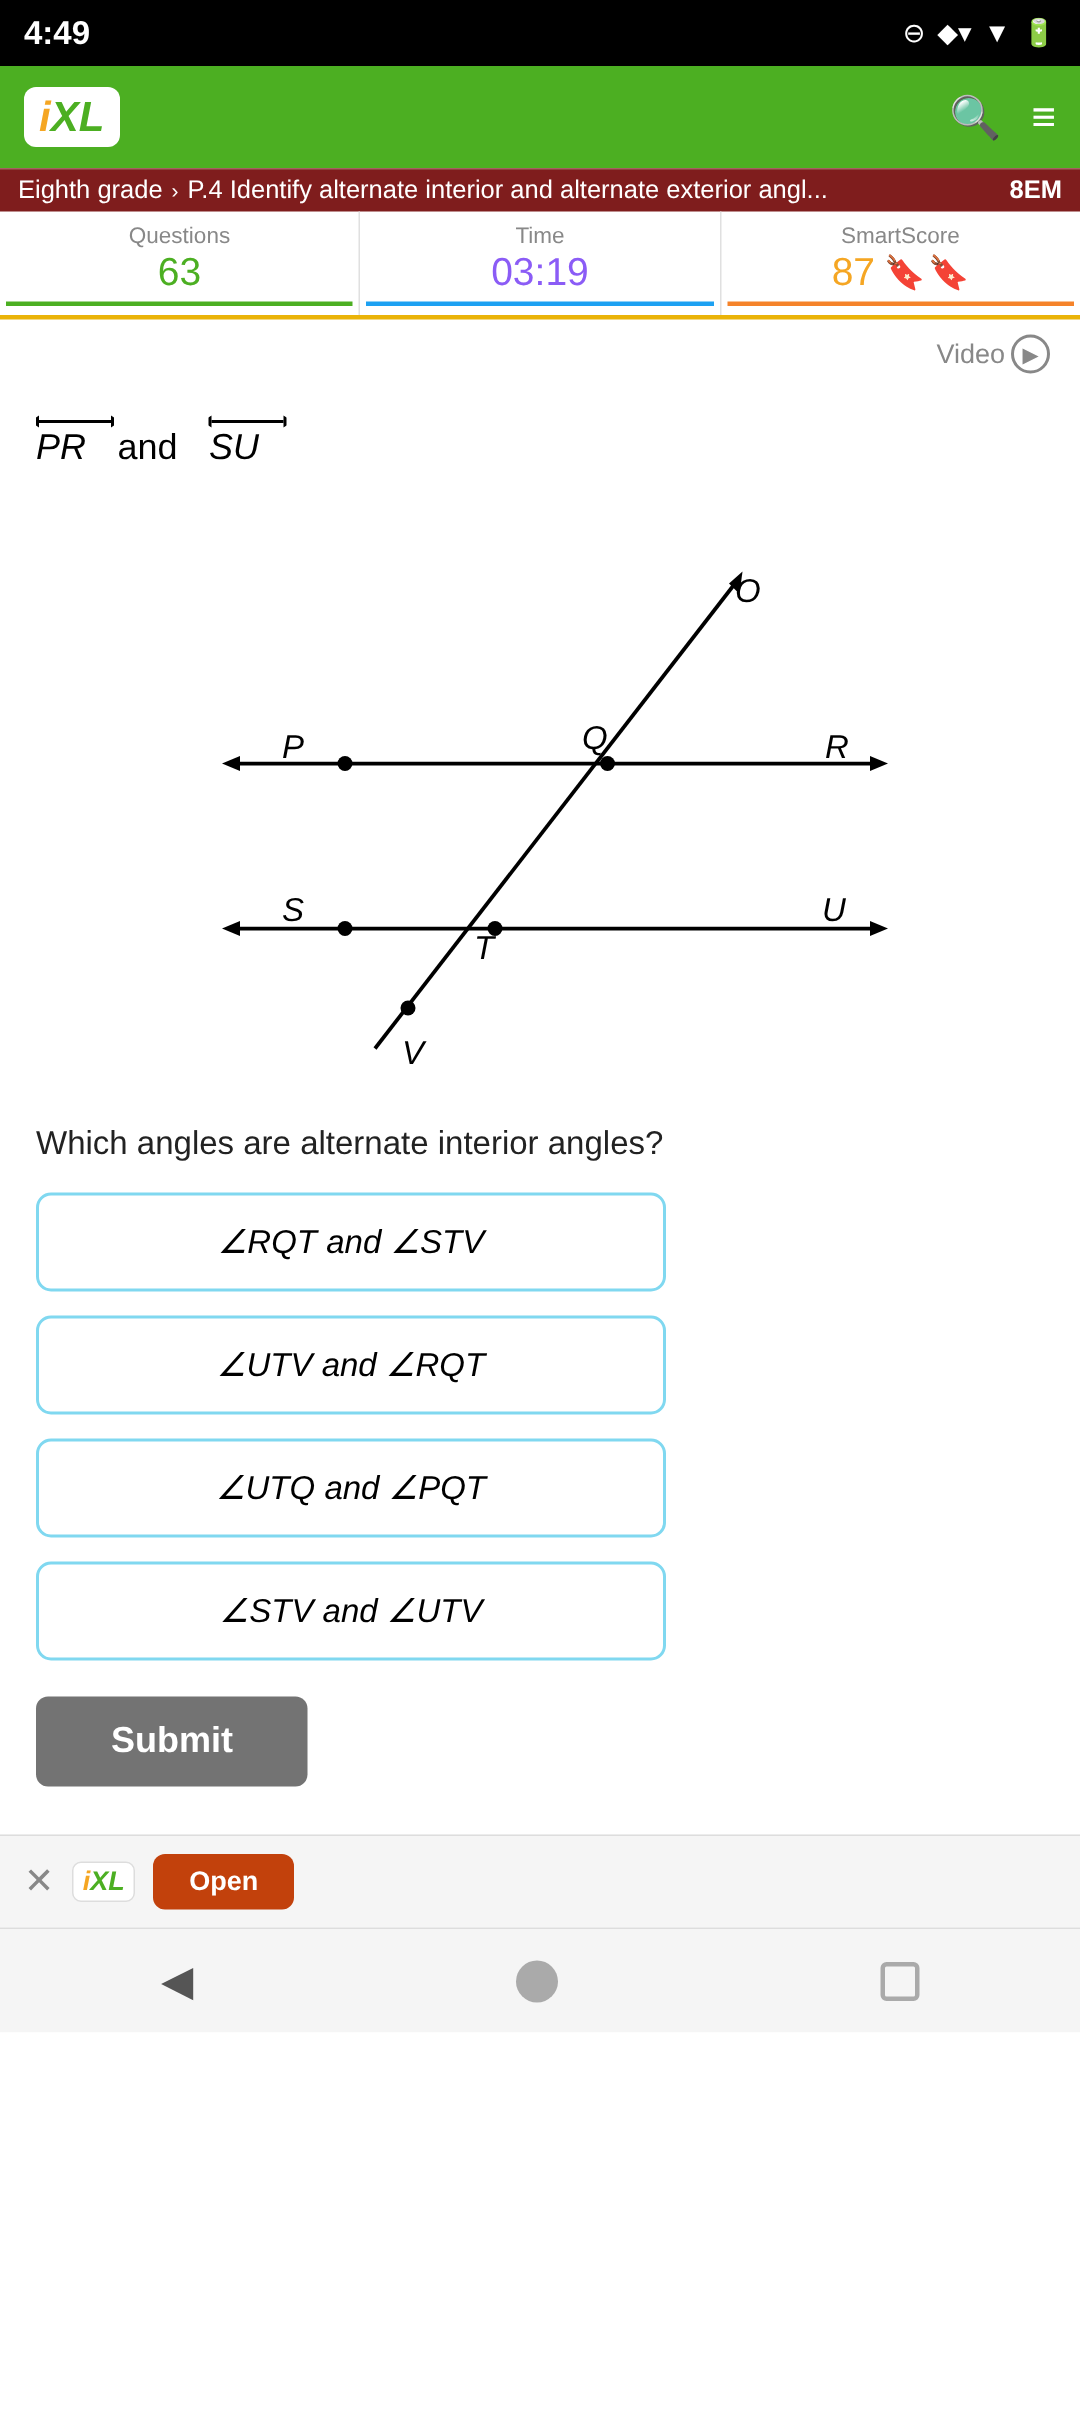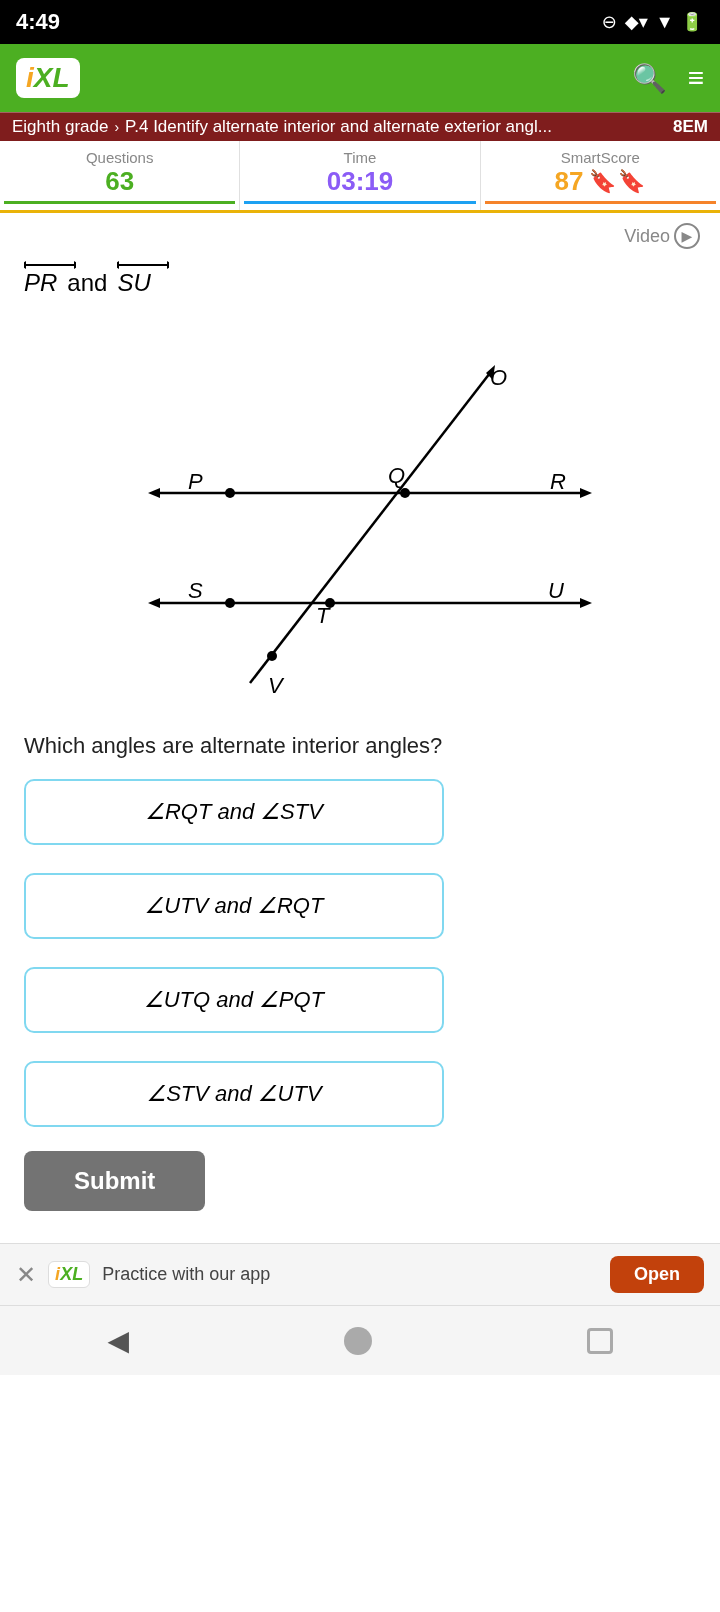--- a/index.html
+++ b/index.html
@@ -62,21 +62,21 @@
       border-bottom: 3px solid #eab308;
     }
     .stat-cell {
       flex: 1;
       text-align: center;
       padding: 8px 4px 6px;
       border-right: 1px solid #e0e0e0;
     }
     .stat-cell:last-child { border-right: none; }
     .stat-label { font-size: 15px; color: #888; }
-    .stat-value { font-size: 26px; font-weight: bold; }
+    .stat-value { font-size: 26px; font-weight: normal; }
     .stat-value.green { color: #4caf22; }
     .stat-value.blue { color: #8b5cf6; }
     .stat-value.orange { color: #f5a623; }
     .stat-underline-green { height: 3px; background: #4caf22; margin-top: 4px; }
     .stat-underline-blue { height: 3px; background: #1da1f2; margin-top: 4px; }
     .stat-underline-orange { height: 3px; background: #f5832a; margin-top: 4px; }
 
     .smart-score-val {
       display: flex;
       align-items: center;
@@ -112,41 +112,42 @@
       color: #888;
     }
 
     
     .main-content { padding: 16px 24px; }
 
     .problem-statement {
       font-size: 24px;
       display: flex;
       align-items: flex-end;
-      gap: 10px;
+      gap: 21px;
       margin-bottom: 16px;
       flex-wrap: wrap;
+      margin-top: 16px;
     }
 
     
     .diagram-container {
       display: flex;
       justify-content: center;
       margin: 10px 0 20px;
     }
 
     
     .question-text {
       font-size: 22px;
       margin-bottom: 20px;
       color: #222;
     }
 
     
-    .answer-choices { display: flex; flex-direction: column; gap: 28px; margin-bottom: 24px; }
+    .answer-choices { display: flex; flex-direction: column; gap: 16px; margin-bottom: 24px; }
     .answer-choice {
       border: 2px solid #80d8f0;
       border-radius: 10px;
       padding: 18px;
       text-align: center;
       font-size: 22px;
       font-style: italic;
       cursor: pointer;
       background: #fff;
       width: 420px;
@@ -367,21 +368,20 @@
 
 </div>
 
 <div class="app-banner">
   <span class="banner-close">✕</span>
   <div class="banner-logo">
     <div class="logo-small">
       <span style="color:#f5a623;font-weight:900;font-style:italic;font-size:18px;">i</span><span style="color:#4caf22;font-weight:900;font-style:italic;font-size:18px;">XL</span>
     </div>
   </div>
-  <span class="banner-text">Practice with our app</span>
   <button class="open-btn">Open</button>
 </div>
 
 <div class="nav-bar">
   <button class="nav-btn">◀</button>
   <div class="nav-home"></div>
   <div class="nav-square"></div>
 </div>
 
 </body></html>

